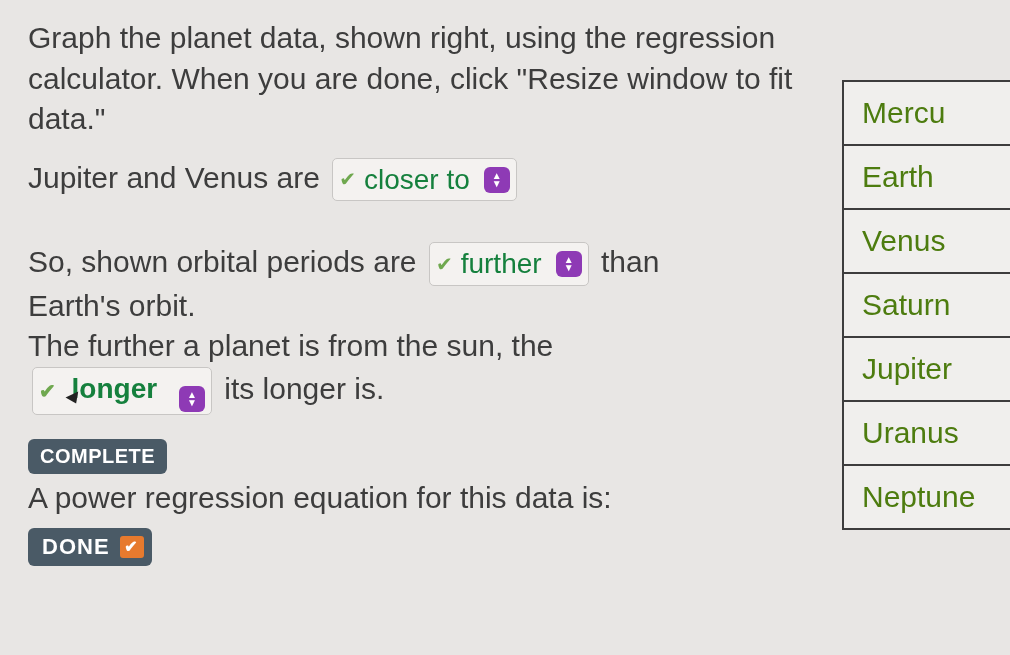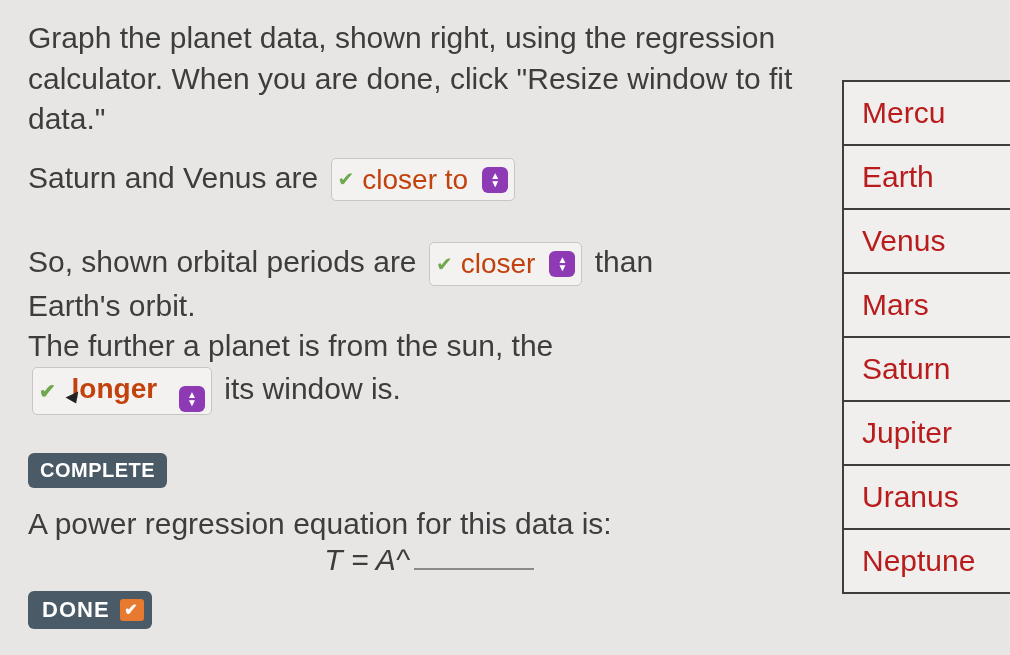--- a/index.html
+++ b/index.html
@@ -36,21 +36,21 @@
     padding: 2px 6px;
     margin: 0 4px;
     vertical-align: middle;
     font-size: 28px;
   }
   .check {
     color: #6fa84f;
     font-size: 20px;
     margin-right: 8px;
   }
-  .select-label { color: #c2410c; }
+  .select-label { color: #15803d; }
   .updown {
     display: inline-flex;
     flex-direction: column;
     align-items: center;
     justify-content: center;
     width: 26px; height: 26px;
     background: #8e3ab5;
     border-radius: 6px;
     margin-left: 14px;
     color: #fff;
@@ -60,21 +60,21 @@
   .updown span { display: block; }
   .complete-btn {
     display: inline-block;
     background: #4a5a66;
     color: #fff;
     font-weight: bold;
     font-size: 20px;
     padding: 4px 12px;
     border-radius: 6px;
     letter-spacing: 0.5px;
-    margin-top: 20px;
+    margin-top: 6px;
   }
   .done-btn {
     display: inline-flex;
     align-items: center;
     background: #4a5a66;
     color: #fff;
     font-weight: bold;
     font-size: 22px;
     padding: 4px 8px 4px 14px;
     border-radius: 6px;
@@ -122,78 +122,75 @@
   table.planets {
     border-collapse: collapse;
     width: 100%;
     background: #f0efed;
   }
   table.planets td {
     border: 2px solid #3d3d3d;
     border-right: none;
     padding: 14px 12px 14px 18px;
     font-size: 30px;
-    color: #b91c1c;
+    color: #4d7c0f;
     white-space: nowrap;
   }
-  .section2 { margin-top: 16px; }
+  .section2 { margin-top: 4px; }
 </style>
 </head>
 <body>
 
 <div class="page">
   <div class="left">
 
     <div class="para">Graph the planet data, shown right, using the regression calculator. When you are done, click "Resize window to fit data."</div>
 
     <div class="para">
-      <span>Saturn and Venus are</span>
+      <span>Jupiter and Venus are</span>
       <span class="select">
         <span class="check">✔</span>
         <span class="select-label">closer to</span>
         <span class="updown">
             <span>▲</span>
             <span>▼</span>
           </span>
       </span>
       <br>
       <br>
       <span>So, shown orbital periods are</span>
       <span class="select">
         <span class="check">✔</span>
-        <span class="select-label">closer</span>
+        <span class="select-label">further</span>
         <span class="updown">
             <span>▲</span>
             <span>▼</span>
           </span>
       </span>
       <span>than</span>
       <br>
       <span>Earth's orbit.</span>
       <br>
       <span>The further a planet is from the sun, the</span>
       <br>
       <span class="select cursor">
         <span class="check">✔</span>
         <span class="select-label">longer</span>
         <span class="updown">
             <span>▲</span>
             <span>▼</span>
           </span>
       </span>
-      <span>its window is.</span>
+      <span>its longer is.</span>
     </div>
 
     <div class="complete-btn">COMPLETE</div>
 
     <div class="section2">
       <div>A power regression equation for this data is:</div>
-      <div class="equation">
-        <span>T = A^</span><span class="eq-input"></span>
-      </div>
     </div>
 
     <div class="done-btn">
       <span>DONE</span>
       <span class="done-check">✔</span>
     </div>
 
   </div>
 
   <div class="right">
@@ -202,23 +199,20 @@
           <tr>
             <td>Mercu</td>
           </tr>
       <tr>
             <td>Earth</td>
           </tr>
       <tr>
             <td>Venus</td>
           </tr>
       <tr>
-            <td>Mars</td>
-          </tr>
-      <tr>
             <td>Saturn</td>
           </tr>
       <tr>
             <td>Jupiter</td>
           </tr>
       <tr>
             <td>Uranus</td>
           </tr>
       <tr>
             <td>Neptune</td>

